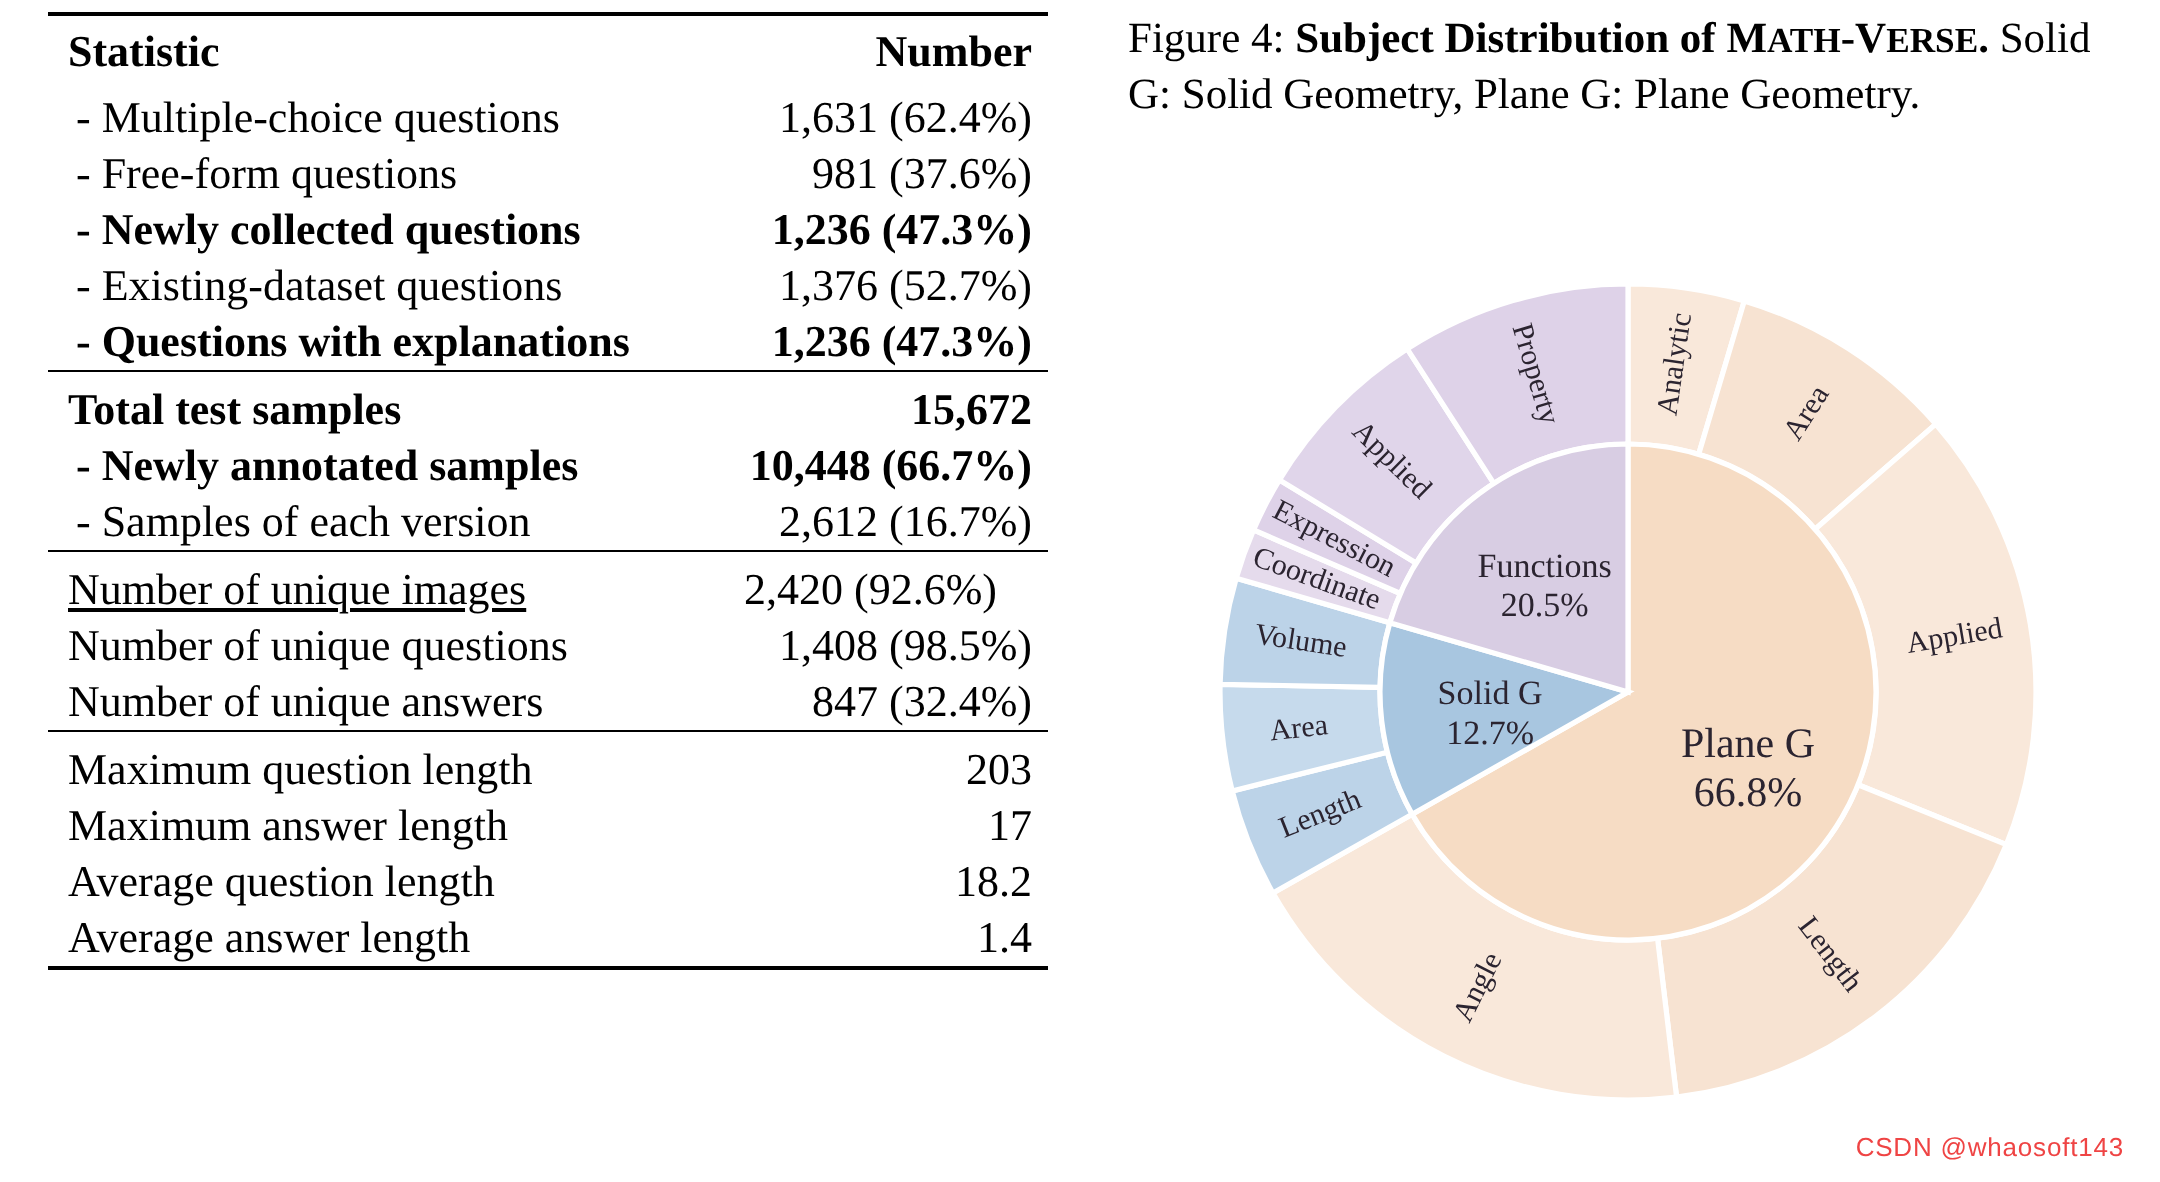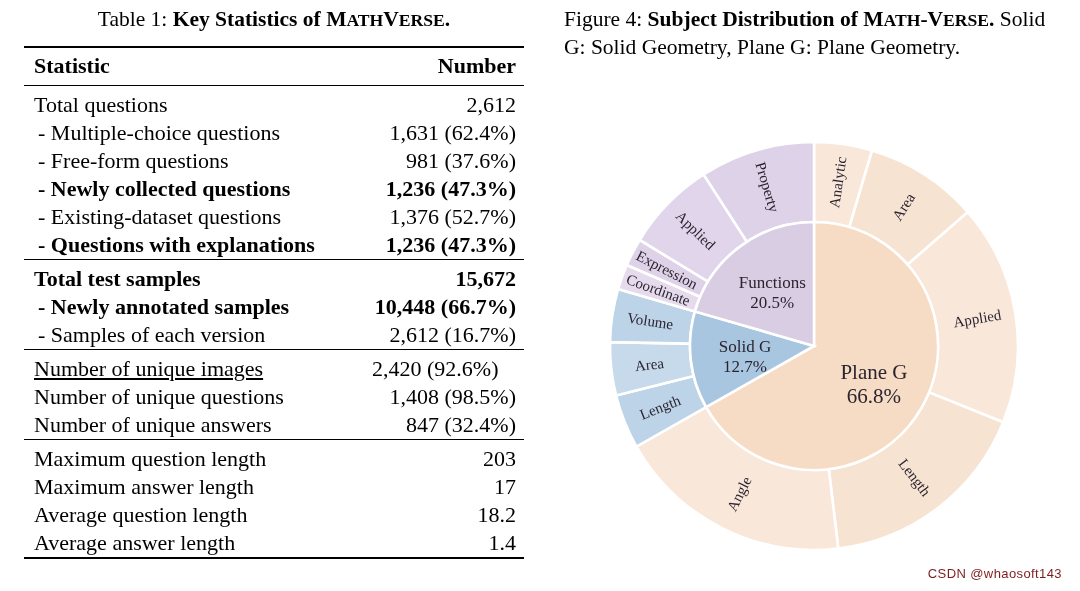--- a/index.html
+++ b/index.html
@@ -87,47 +87,37 @@
     font-family: "Liberation Serif", "DejaVu Serif", serif;
     fill: #2b2430;
   }
 
   #watermark {
     position: absolute;
     right: 18px;
     bottom: 10px;
     font-family: "Liberation Sans", sans-serif;
     font-size: 13px;
-    color: #7f1d1d;
+    color: #ef4444;
     letter-spacing: 0.4px;
     white-space: nowrap;
     margin-left: 24px;
   }
 </style>
 </head>
 <body>
 
 <div id="left-col">
 
-  <div id="table-caption">
-    <span class="cap-label">Table 1:</span>
-    <span class="cap-bold">
-      <span>Key Statistics of </span><span>M</span><span class="scfake">ATH</span><span>V</span><span class="scfake">ERSE</span><span>.</span>
-    </span>
-  </div>
 
   <table class="stats">
     <tbody id="table-body">
         <tr class="hdr rule-top-row">
           <td class="name rule-top">Statistic</td>
           <td class="value rule-top">Number</td>
-        </tr>
-        <tr>
-          <td class="name rule-mid" style="padding-top: 6px;">Total questions</td>
-          <td class="value rule-mid" style="padding-top: 6px;">2,612</td>
         </tr>
         <tr>
           <td class="name" style="padding-left: 14px;">- Multiple-choice questions</td>
           <td class="value">1,631 (62.4%)</td>
         </tr>
         <tr>
           <td class="name" style="padding-left: 14px;">- Free-form questions</td>
           <td class="value">981 (37.6%)</td>
         </tr>
         <tr class="bold">

